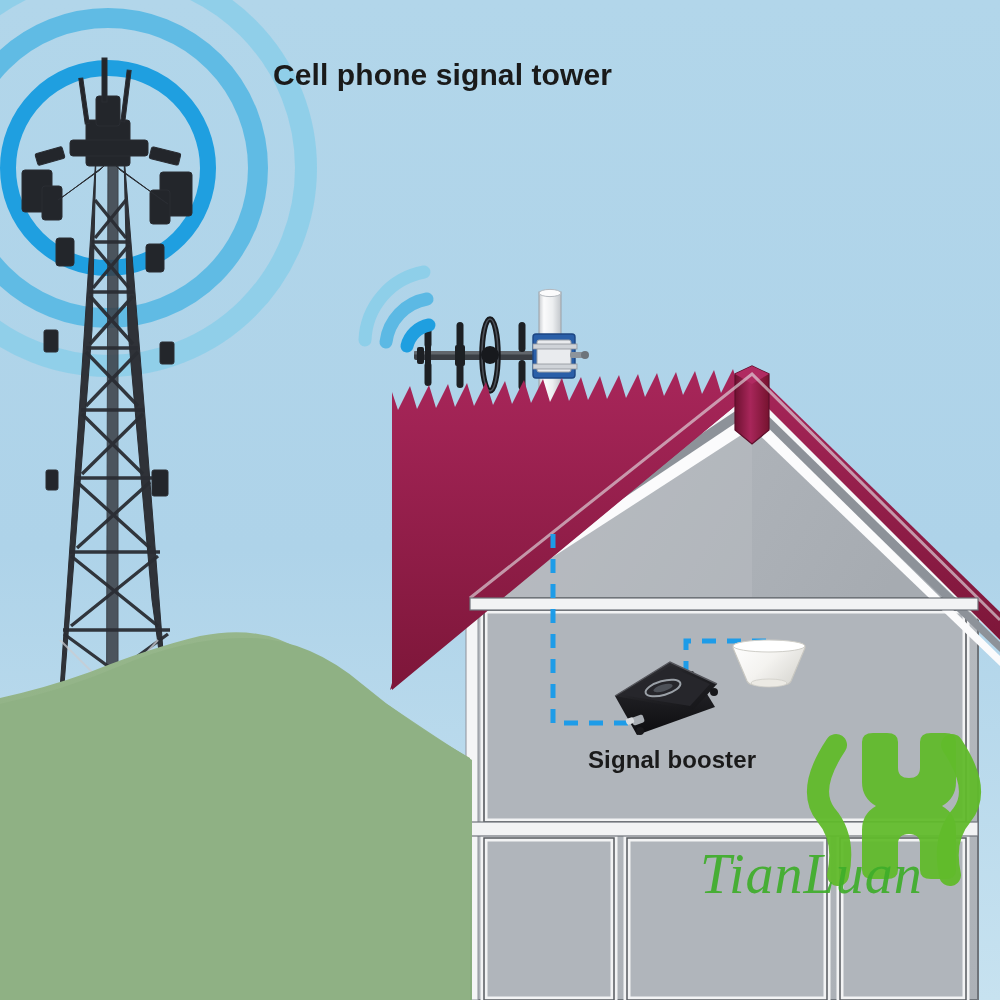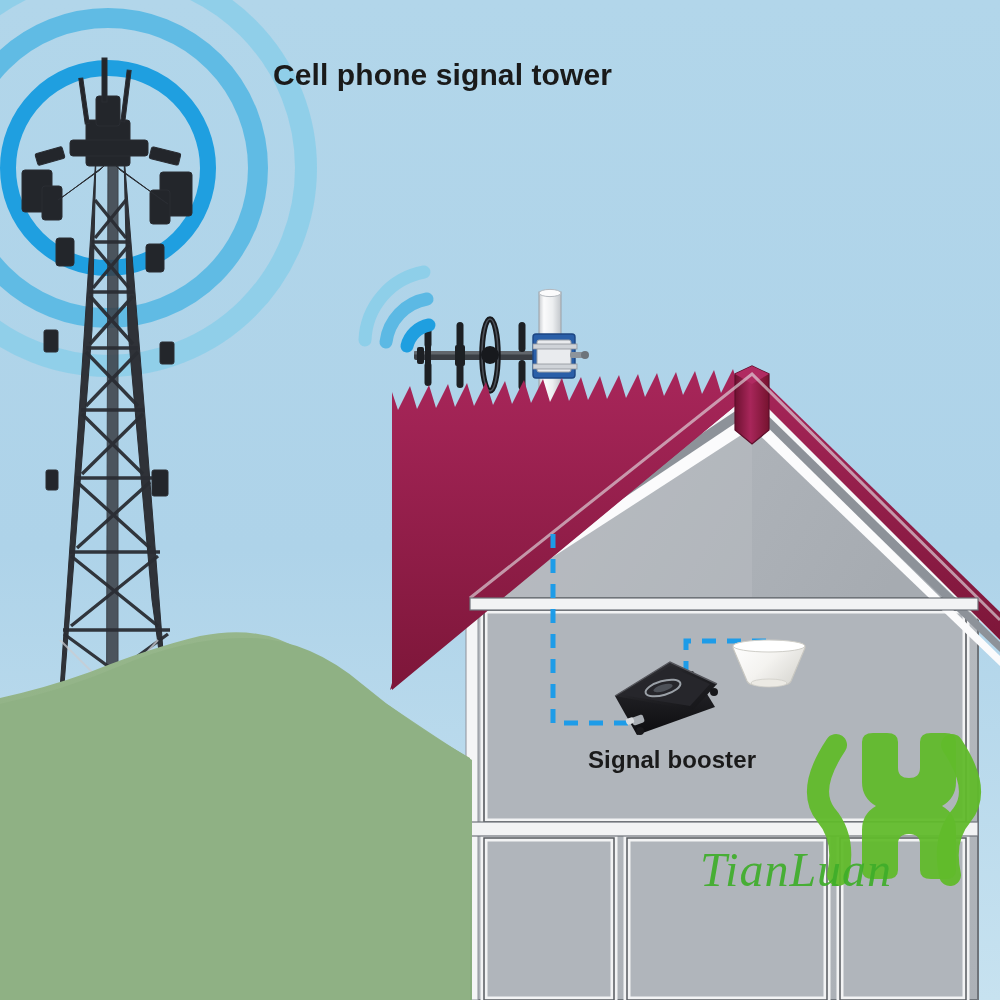--- a/index.html
+++ b/index.html
@@ -27,21 +27,21 @@
   }
   #label-tower{left:273px;top:58px;font-size:30px;}
   #label-yagi{left:489px;top:262px;font-size:30px;}
   #label-indoor{left:761px;top:679px;font-size:28px;}
   #label-booster{left:588px;top:746px;font-size:24px;}
   .wm-text{
     position:absolute;
     left:700px;top:842px;
     font-family:"Liberation Serif", serif;
     font-style:italic;
-    font-size:48px;
+    font-size:56px;
     color:#3fae2a;
     opacity:.92;
     letter-spacing:1px;
     white-space:nowrap;
   }
   svg{display:block;}
 </style>
 </head>
 <body>
 

